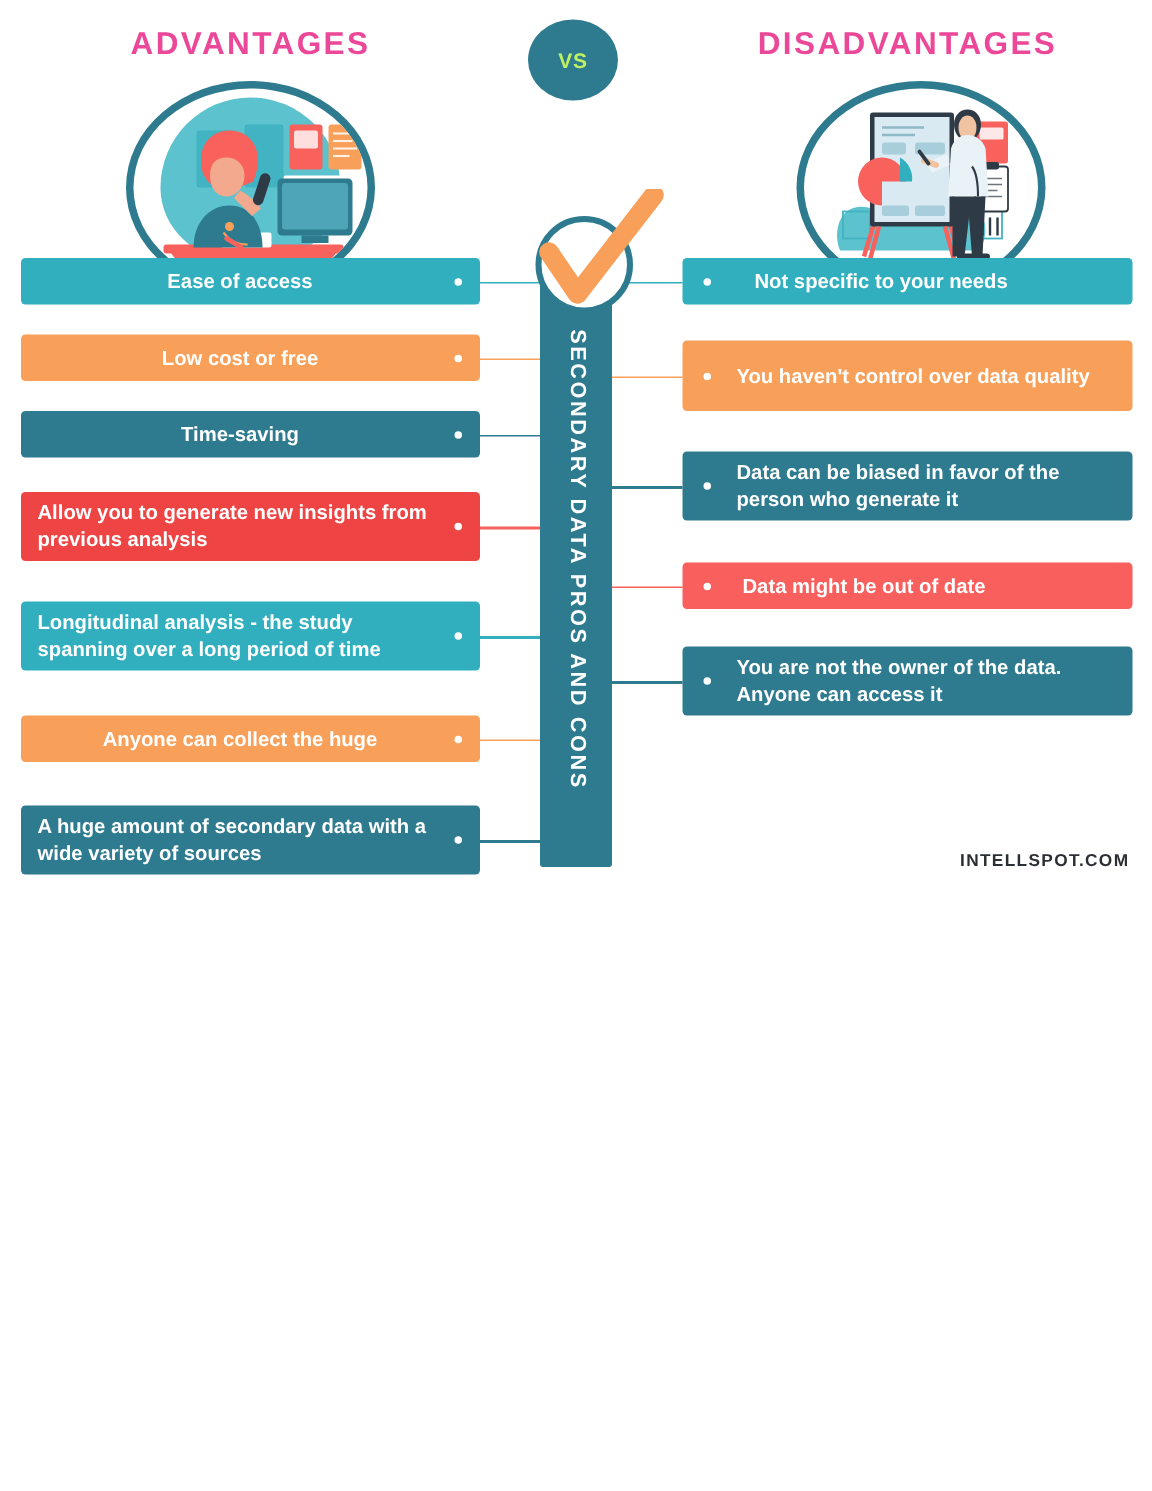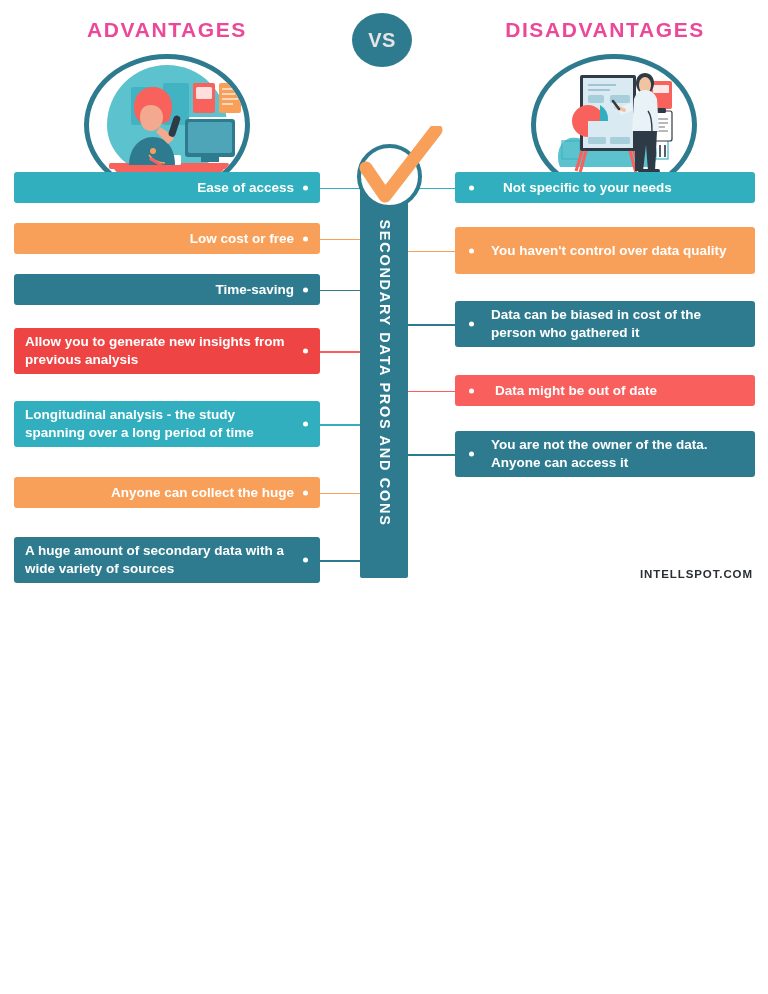--- a/index.html
+++ b/index.html
@@ -16,40 +16,40 @@
     color:#ec4899;text-align:center;white-space:nowrap;
   }
   #title-adv{left:14px;top:18px;width:306px;}
   #title-dis{left:455px;top:18px;width:300px;}
 
   
   .vs-badge{
     position:absolute;left:352px;top:13px;width:60px;height:54px;
     background:#2E7B8F;border-radius:50%;
     display:flex;align-items:center;justify-content:center;
-    color:#e5e5e5;font-size:20px;font-weight:bold;letter-spacing:.5px;
+    color:#bef264;font-size:14px;font-weight:bold;letter-spacing:.5px;
   }
 
   
   .illus{
     position:absolute;width:156px;height:132px;border-radius:50%;
     border:5px solid #2E7B8F;background:#ffffff;overflow:hidden;
   }
   #illus-left{left:84px;top:54px;}
   #illus-right{left:531px;top:54px;}
   .illus svg{display:block;width:100%;height:100%;}
 
   
   .bar{
     position:absolute;border-radius:3px;display:flex;align-items:center;
     color:#ffffff;font-size:13.5px;font-weight:bold;line-height:1.32;
     box-sizing:border-box;
   }
   .bar .txt{display:block;}
-  .bar.left{justify-content:flex-end;padding:4px 26px 4px 12px;text-align:center;}
+  .bar.left{justify-content:center;padding:4px 26px 4px 12px;text-align:center;}
   .bar.left.wrap{text-align:left;justify-content:flex-start;padding-left:11px;padding-right:22px;}
   .bar.right{justify-content:flex-start;padding:4px 10px 4px 36px;text-align:left;}
   .bar.right.single{padding-left:40px;}
 
   
   .dot{position:absolute;width:5px;height:5px;border-radius:50%;background:#ffffff;}
   .bar.left .dot{right:12px;top:50%;transform:translateY(-50%);}
   .bar.right .dot{left:14px;top:50%;transform:translateY(-50%);}
 
   
@@ -236,21 +236,21 @@
         <span class="txt">Not specific to your needs</span>
         <span class="dot"></span>
       </div>
       <div class="conn" style="background: rgb(49, 175, 191); top: 187.5px; left: 408px; width: 47px;"></div>
       <div class="bar right wrap" style="background: rgb(248, 160, 90); top: 227px; height: 47px; left: 455px; width: 300px;">
         <span class="txt">You haven't control over data quality</span>
         <span class="dot"></span>
       </div>
       <div class="conn" style="background: rgb(248, 160, 90); top: 250.5px; left: 408px; width: 47px;"></div>
       <div class="bar right wrap" style="background: rgb(46, 123, 143); top: 301px; height: 46px; left: 455px; width: 300px;">
-        <span class="txt">Data can be biased in cost of the person who gathered it</span>
+        <span class="txt">Data can be biased in favor of the person who generate it</span>
         <span class="dot"></span>
       </div>
       <div class="conn" style="background: rgb(46, 123, 143); top: 324px; left: 408px; width: 47px;"></div>
       <div class="bar right single" style="background: rgb(249, 95, 92); top: 375px; height: 31px; left: 455px; width: 300px;">
         <span class="txt">Data might be out of date</span>
         <span class="dot"></span>
       </div>
       <div class="conn" style="background: rgb(249, 95, 92); top: 390.5px; left: 408px; width: 47px;"></div>
       <div class="bar right wrap" style="background: rgb(46, 123, 143); top: 431px; height: 46px; left: 455px; width: 300px;">
         <span class="txt">You are not the owner of the data. Anyone can access it</span>

